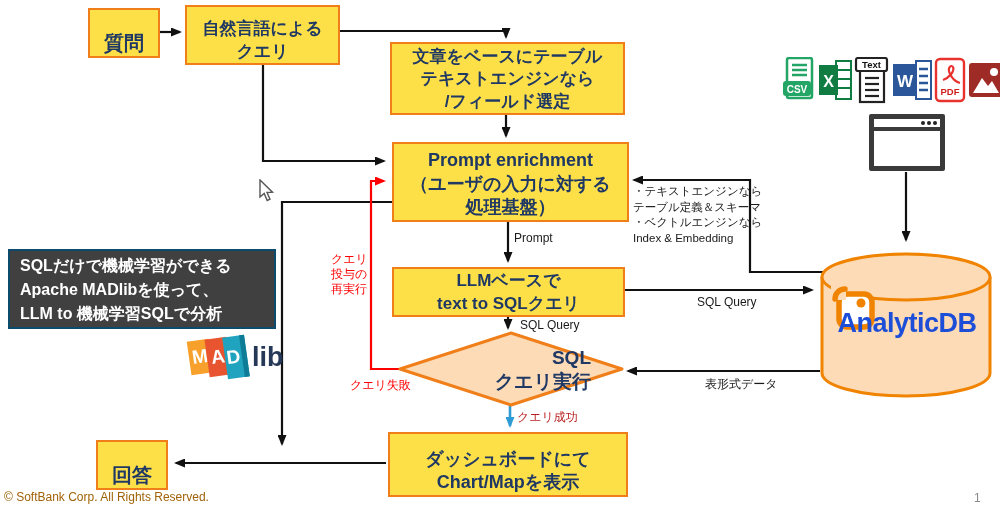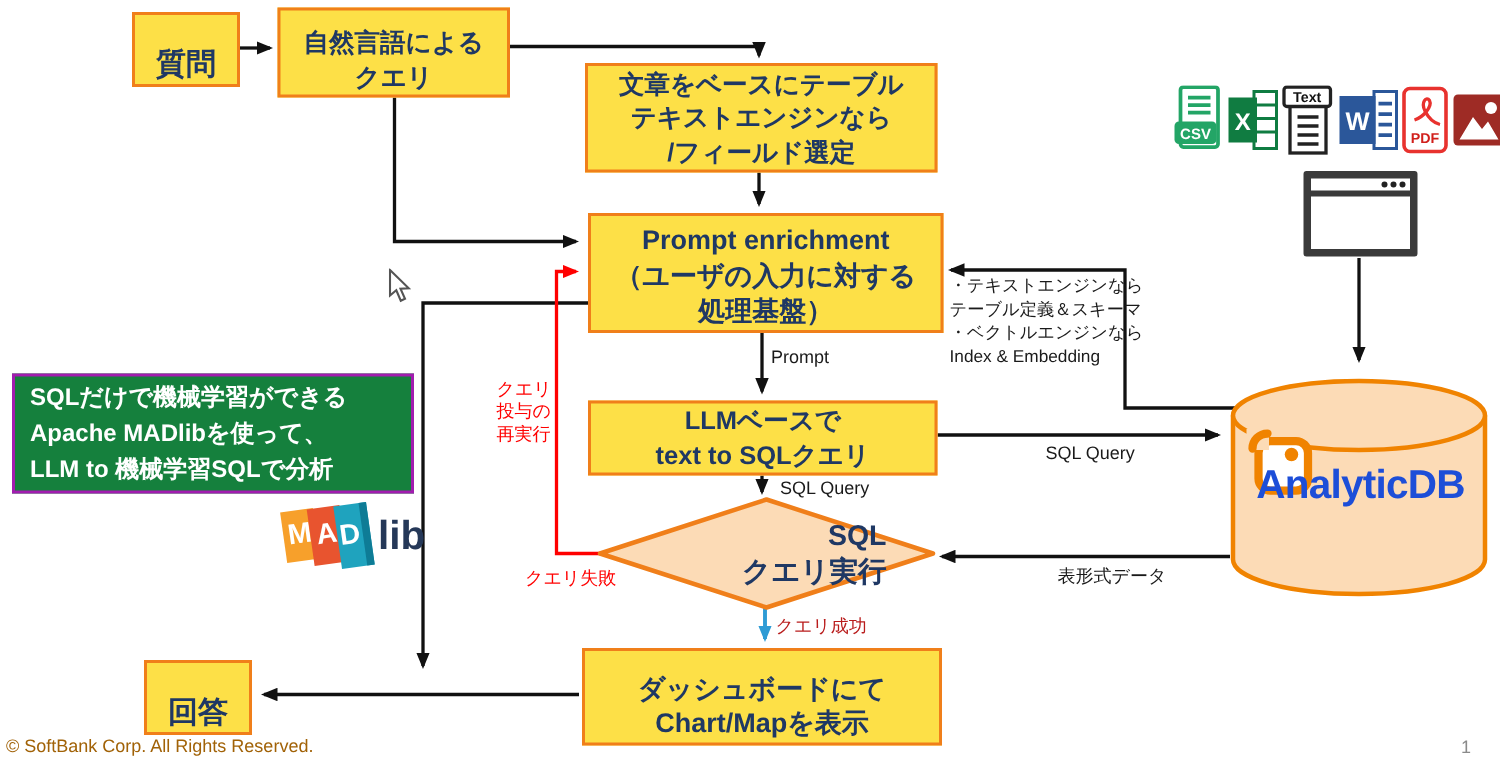--- a/index.html
+++ b/index.html
@@ -2,22 +2,22 @@
 <html><head>
 <meta charset="utf-8">
 <style>
   html,body{margin:0;padding:0;background:#fff;}
   .canvas{position:relative;width:1000px;height:509px;background:#fff;overflow:hidden;
           font-family:"Liberation Sans","DejaVu Sans",sans-serif;}
   svg.layer{position:absolute;left:0;top:0;z-index:1;}
   .node{position:absolute;background:#fde047;border:2.5px solid #F07F1A;color:#1F3864;
         font-weight:700;display:flex;flex-direction:column;align-items:center;justify-content:flex-end;
         text-align:center;line-height:1.32;box-sizing:border-box;z-index:2;}
-  .callout{position:absolute;left:8px;top:249px;width:268px;height:80px;background:#15803d;
-           border:2px solid #a21caf;color:#fff;font-weight:700;font-size:16px;line-height:1.5;
+  .callout{position:absolute;left:8px;top:249px;width:268px;height:80px;background:#404040;
+           border:2px solid #0c4a6e;color:#fff;font-weight:700;font-size:16px;line-height:1.5;
            padding:3px 0 0 10px;box-sizing:border-box;z-index:2;}
   .lbl{position:absolute;font-size:12px;color:#1a1a1a;z-index:3;white-space:nowrap;}
   .lbl.red{color:#FF0000;}
   .lbl.blue{color:#b91c1c;}
   .diamond-label{position:absolute;left:431px;top:346px;width:160px;text-align:right;color:#1F3864;
                  font-weight:700;font-size:19px;line-height:1.25;z-index:2;}
   .adb-label{position:absolute;left:824px;top:308px;width:166px;text-align:center;color:#1d4ed8;
              font-weight:700;font-size:27px;letter-spacing:-0.5px;z-index:2;}
   .file-icons{position:absolute;left:782px;top:57px;display:flex;gap:2px;align-items:flex-start;z-index:2;}
   .browser{position:absolute;left:869px;top:114px;width:76px;height:57px;border:5px solid #3A3A3A;

